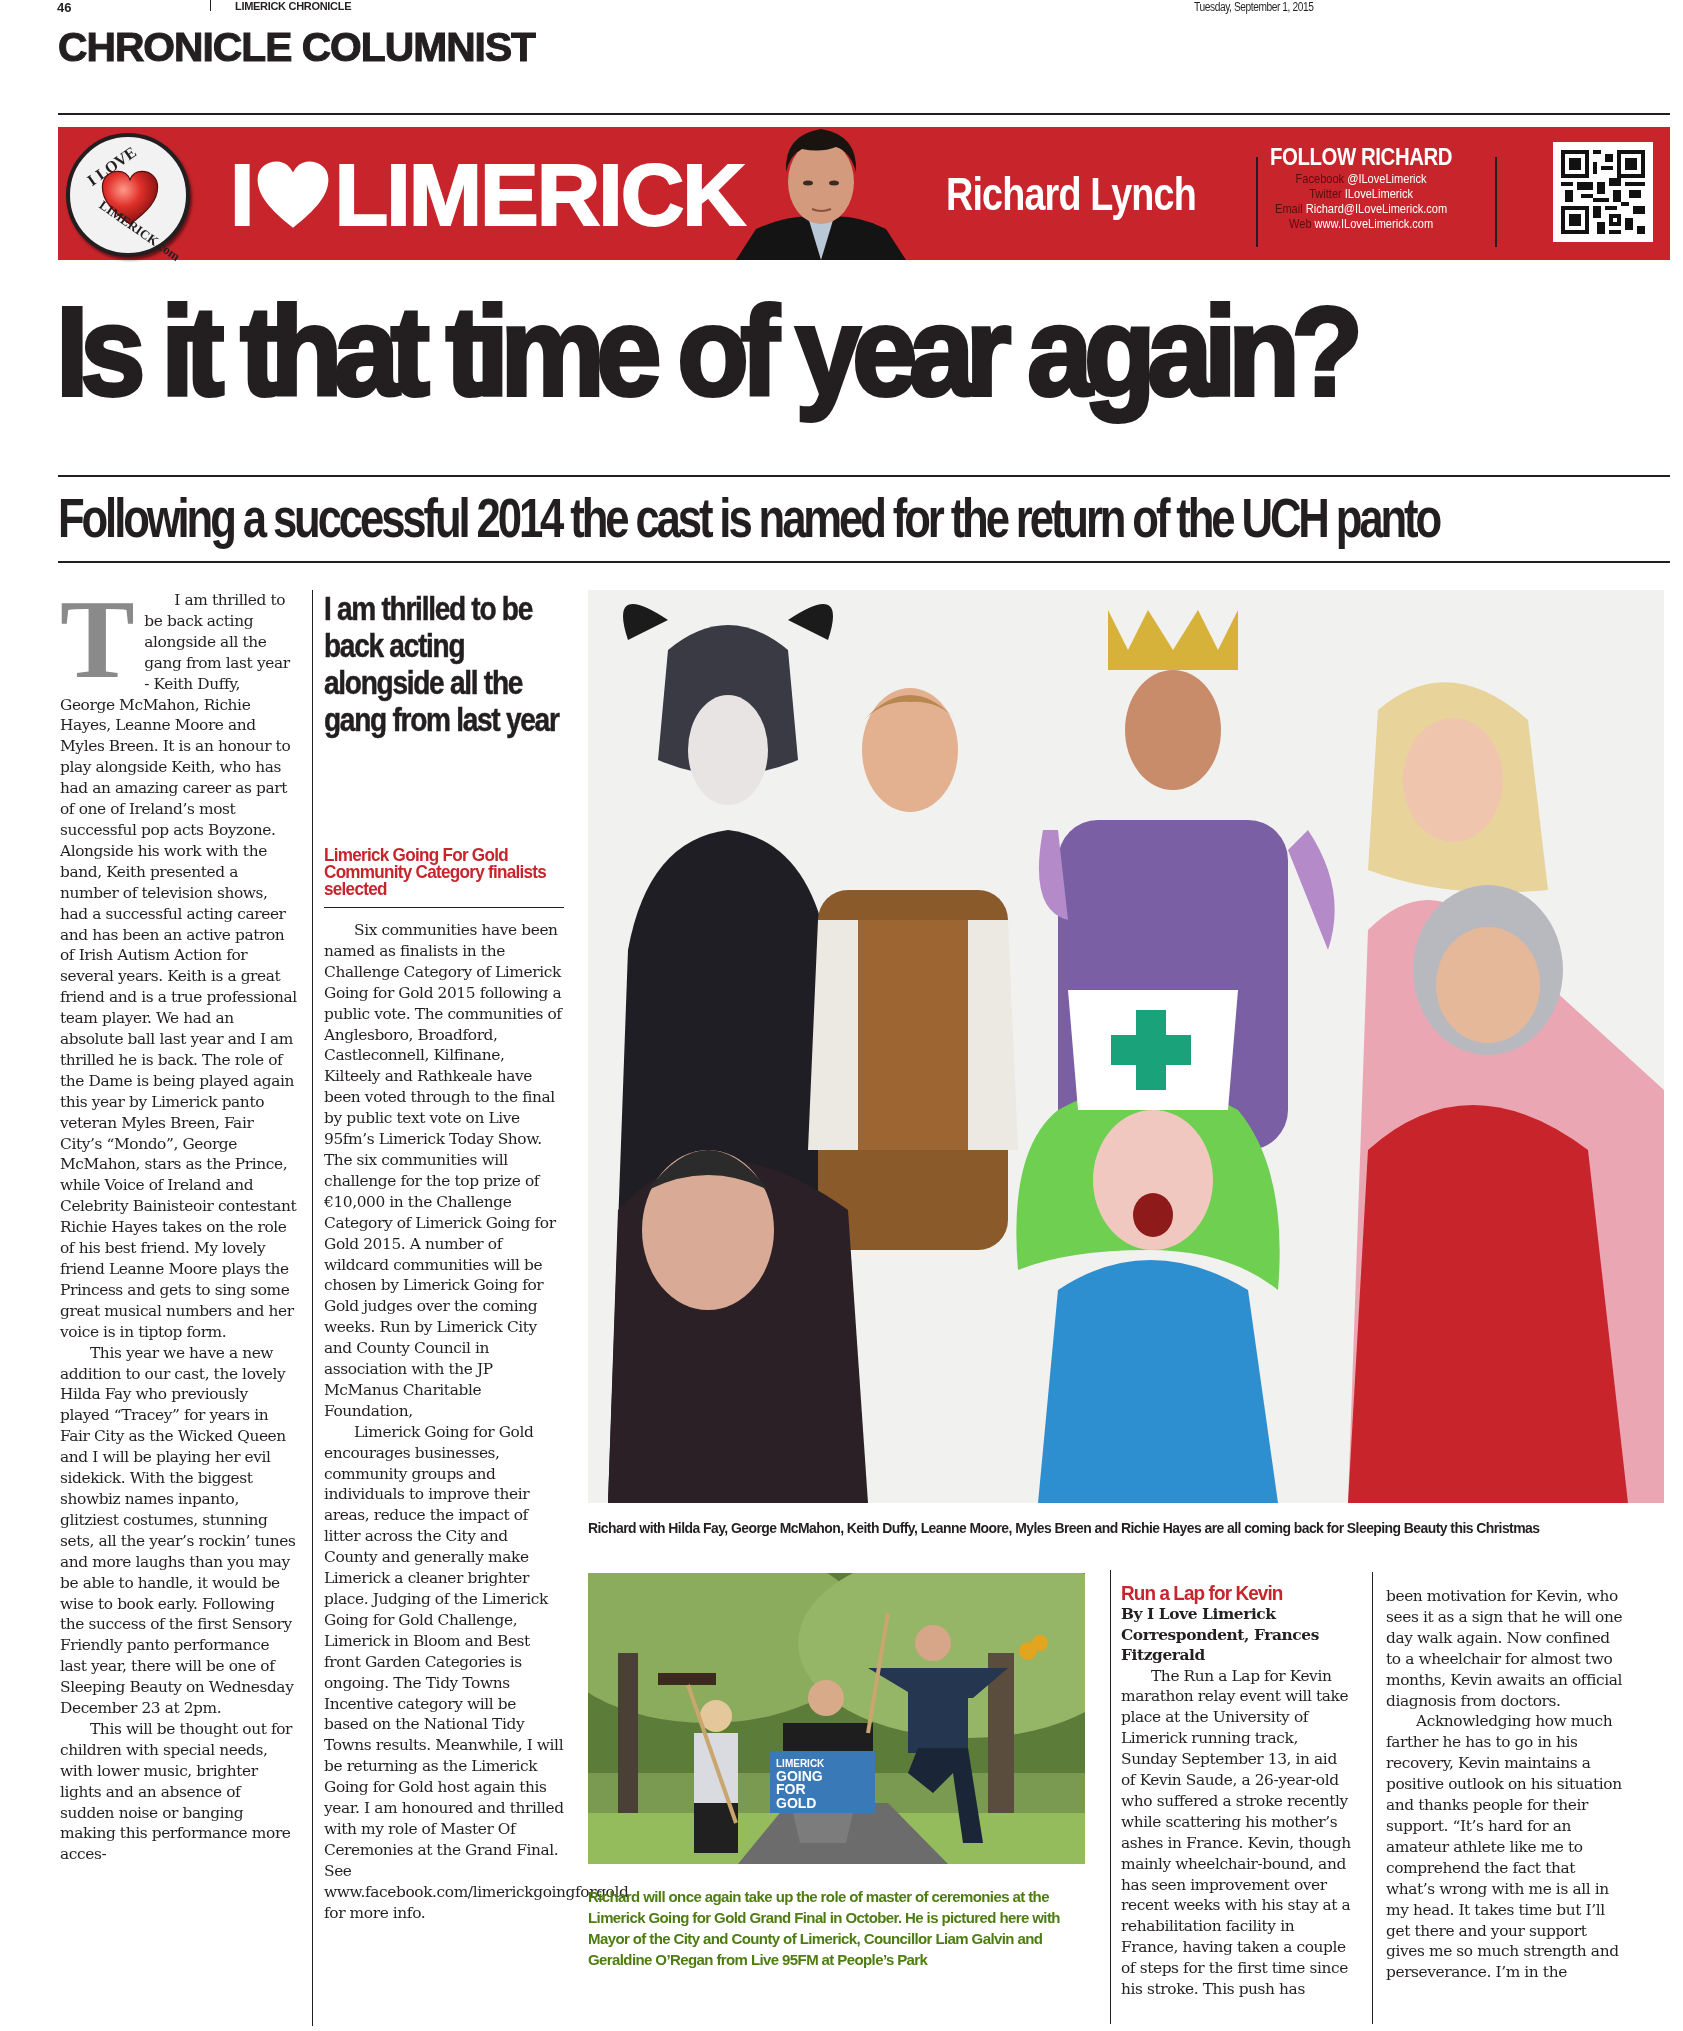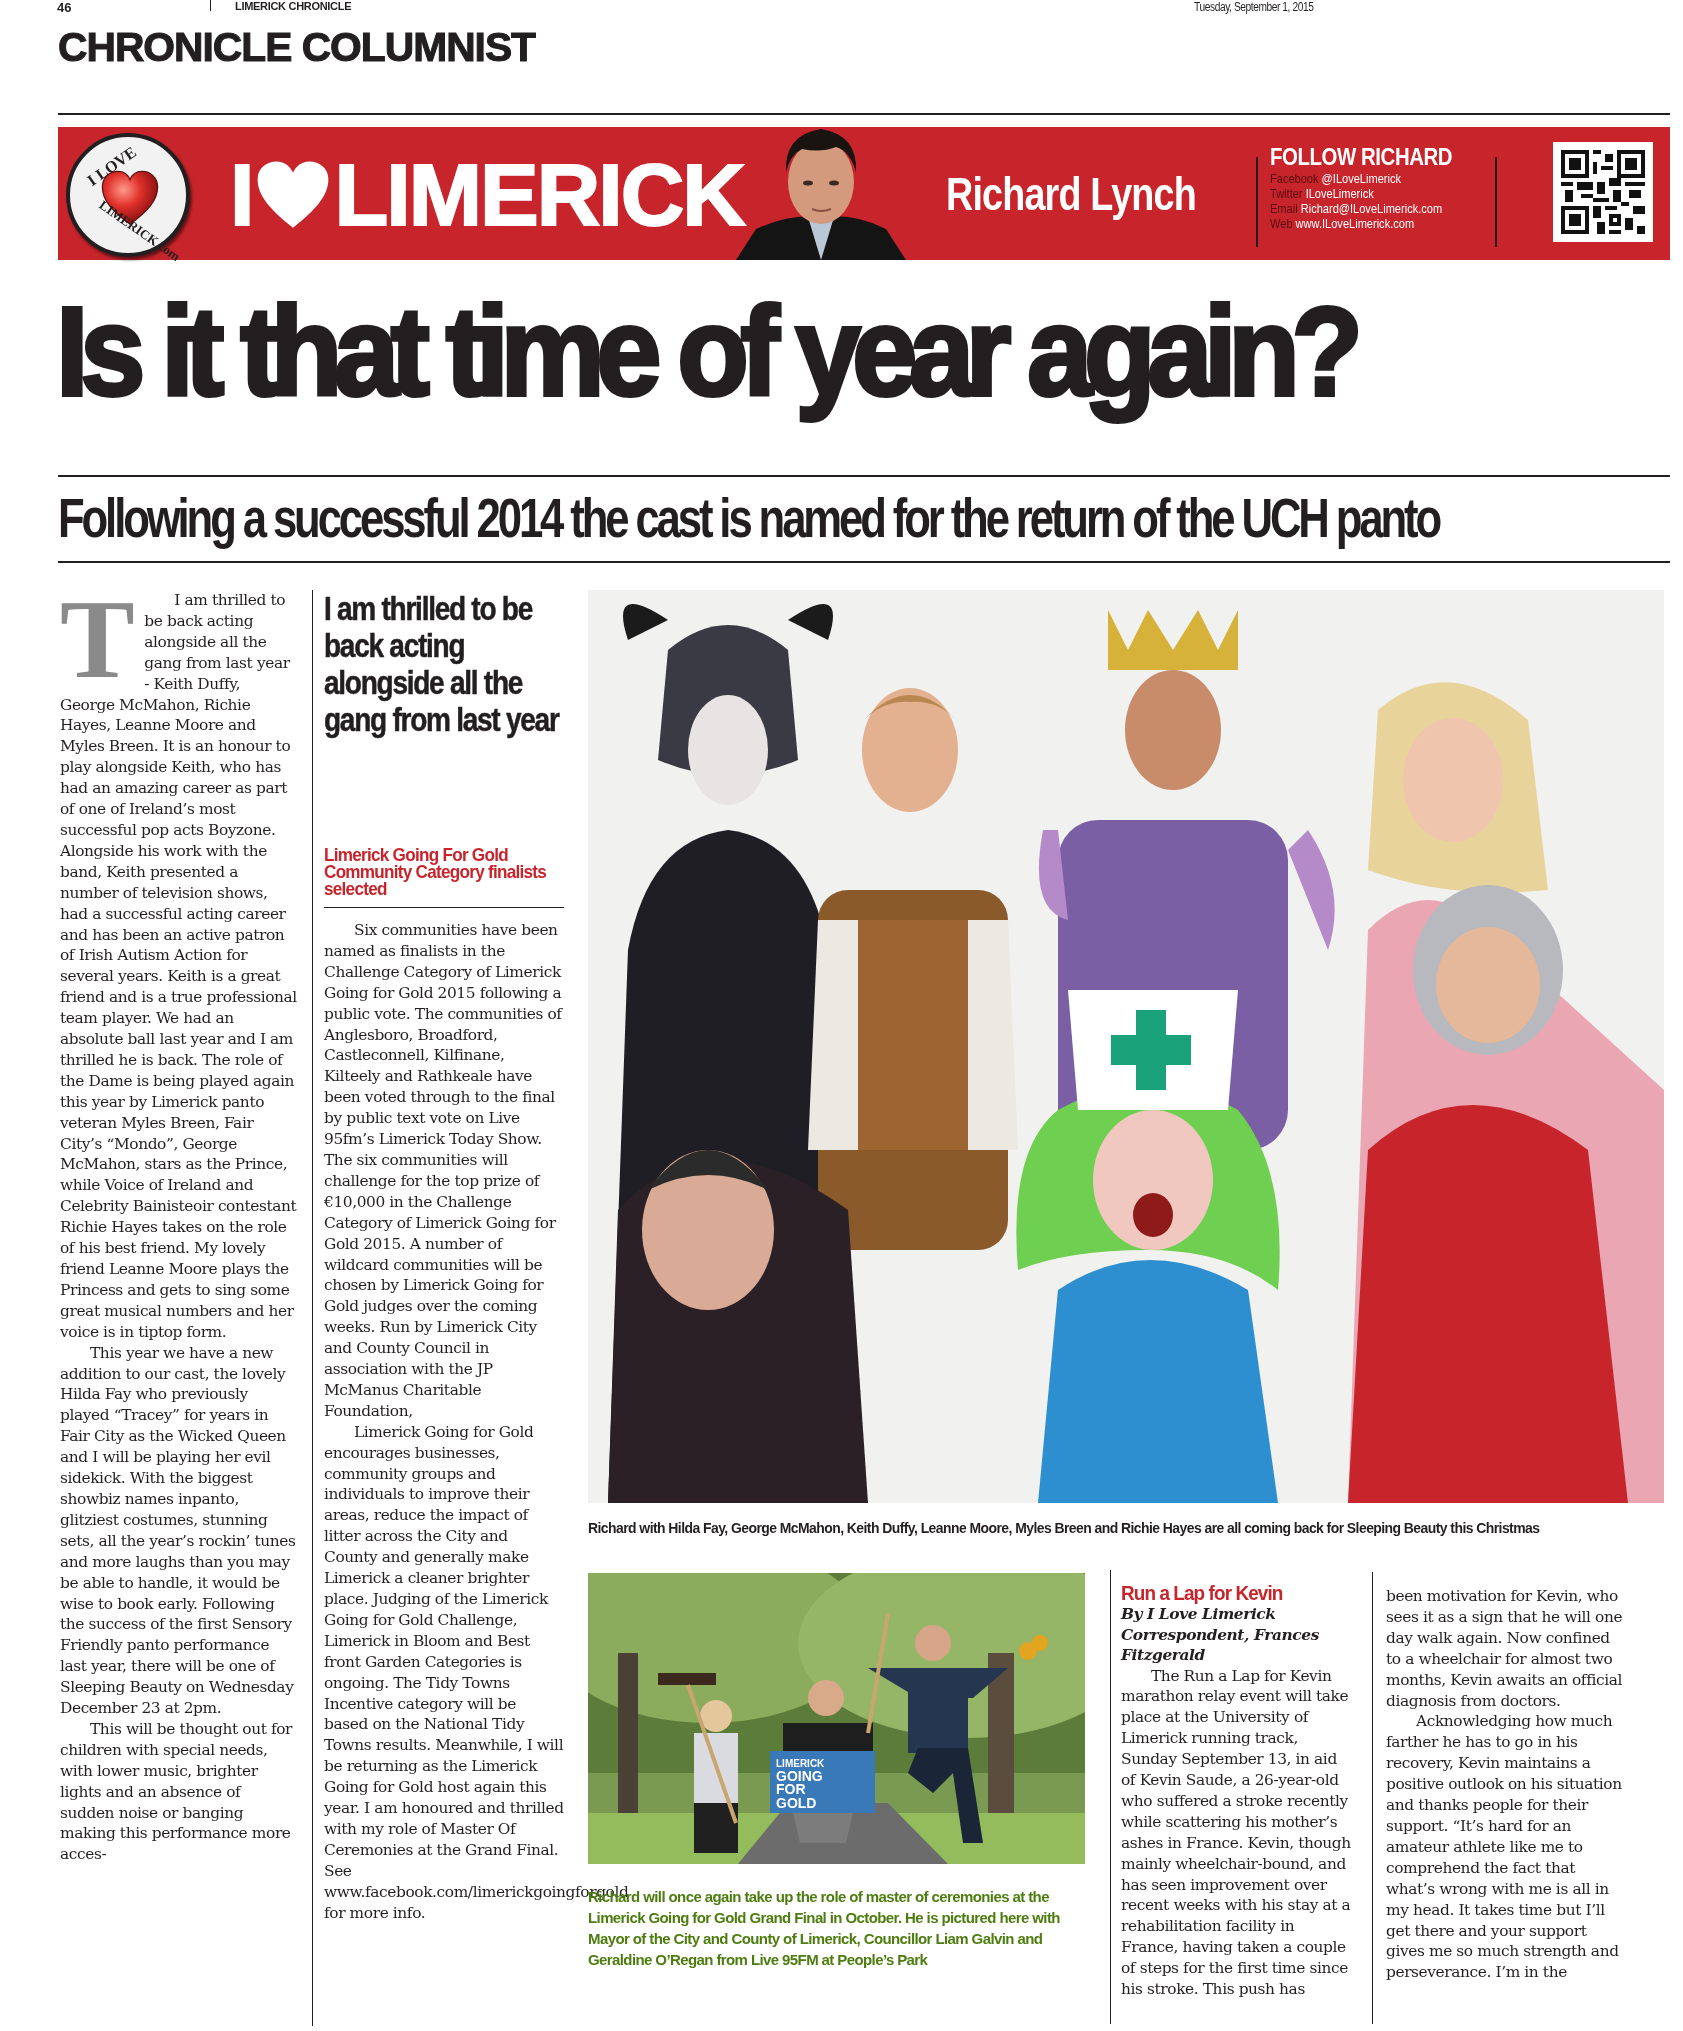--- a/index.html
+++ b/index.html
@@ -22,21 +22,21 @@
   .banner { left: 58px; top: 127px; width: 1612px; height: 133px; background: #c8242b; }
   .logo-badge { left: 8px; top: 6px; width: 124px; height: 124px; border-radius: 50%; background: #f2f2f2; border: 4px solid #231f20; box-shadow: 2px 3px 3px rgba(0,0,0,.5); }
   .logo-badge .heart { position: absolute; left: 30px; top: 32px; width: 60px; height: 60px; }
   .logo-badge .ring-top { position: absolute; left: 14px; top: 4px; font-family: "Liberation Serif", serif; font-weight: bold; font-size: 16px; color: #231f20; transform: rotate(-35deg); transform-origin: left top; top: 38px; }
   .logo-badge .ring-bot { position: absolute; left: 22px; top: 86px; font-family: "Liberation Serif", serif; font-weight: bold; font-size: 13px; color: #231f20; transform: rotate(35deg); }
   .banner-logo-text { left: 172px; top: 18px; font-family: "Liberation Sans", sans-serif; font-weight: 900; font-size: 88px; color: #ffffff; letter-spacing: -2px; line-height: 100px; display: flex; align-items: center; -webkit-text-stroke: 2px #ffffff; }
   .banner-logo-text .heart-glyph { display: inline-block; width: 74px; height: 70px; margin: 0 4px; }
   .columnist-photo { left: 678px; top: -10px; width: 170px; height: 143px; overflow: hidden; }
   .columnist-name { left: 888px; top: 40px; font-family: "Liberation Sans", sans-serif; font-weight: bold; font-size: 46px; color: #ffffff; letter-spacing: -1px; transform: scaleX(0.82); transform-origin: left top; }
   .banner-vsep1 { left: 1198px; top: 30px; width: 2px; height: 90px; background: #231f20; }
-  .follow { left: 1212px; top: 16px; font-family: "Liberation Sans", sans-serif; color: #ffffff; }
+  .follow { left: 1212px; top: 16px; font-family: "Liberation Sans", sans-serif; color: #ffffff; text-align: center; }
   .follow .follow-title { font-weight: bold; font-size: 24px; letter-spacing: -0.5px; transform: scaleX(0.85); transform-origin: left top; white-space: nowrap; }
   .follow .follow-line { font-size: 13px; line-height: 15px; white-space: nowrap; transform: scaleX(0.85); transform-origin: left top; }
   .follow .follow-line .k { color: #5a0c10; }
   .banner-vsep2 { left: 1437px; top: 30px; width: 2px; height: 90px; background: #231f20; }
   .qr { left: 1495px; top: 15px; width: 100px; height: 100px; background: #ffffff; padding: 8px; }
 
   
   .headline { left: 56px; top: 282px; width: 1620px; font-family: "Liberation Sans", sans-serif; font-weight: 900; font-size: 126px; line-height: 140px; letter-spacing: -9px; color: #231f20; -webkit-text-stroke: 4px #231f20; transform: scaleX(0.93); transform-origin: left top; white-space: nowrap; }
   .rule-1 { left: 58px; top: 475px; width: 1612px; height: 2px; background: #231f20; }
   .subhead { left: 58px; top: 486px; font-family: "Liberation Sans", sans-serif; font-size: 56px; letter-spacing: -4px; color: #231f20; transform: scaleX(0.78); transform-origin: left top; white-space: nowrap; line-height: 64px; }
@@ -59,21 +59,21 @@
   .main-photo { left: 588px; top: 590px; width: 1076px; height: 913px; background: #f3f3f2; overflow: hidden; }
   .main-caption { left: 588px; top: 1519px; font-family: "Liberation Sans", sans-serif; font-weight: bold; font-size: 15px; letter-spacing: -0.6px; color: #231f20; white-space: nowrap; transform: scaleX(0.93); transform-origin: left top; }
 
   
   .park-photo { left: 588px; top: 1573px; width: 497px; height: 291px; overflow: hidden; background: #6f8f4c; }
   .park-caption { left: 588px; top: 1886px; width: 510px; font-family: "Liberation Sans", sans-serif; font-weight: bold; font-size: 15px; line-height: 21px; letter-spacing: -0.6px; color: #4d7c0f; }
   .div-3 { left: 1110px; top: 1570px; height: 454px; }
 
   .col-4 { left: 1121px; top: 1582px; width: 232px; }
   .col-4 .kicker { font-family: "Liberation Sans", sans-serif; font-weight: bold; font-size: 21px; color: #c8242b; letter-spacing: -1px; line-height: 22px; transform: scaleX(0.9); transform-origin: left top; white-space: nowrap; }
-  .col-4 .byline { font-weight: bold; font-size: 15.4px; line-height: 20.5px; letter-spacing: -0.4px; font-style: italic; }
+  .col-4 .byline { font-weight: bold; font-size: 15.4px; line-height: 20.5px; letter-spacing: -0.4px; }
   .div-4 { left: 1372px; top: 1572px; height: 452px; }
   .col-5 { left: 1386px; top: 1586px; width: 240px; }
 </style>
 </head>
 <body>
 
 <div class="abs folio">
   <span class="page-num">46</span>
   <span class="sep"></span>
   <span class="pub">LIMERICK CHRONICLE</span>

